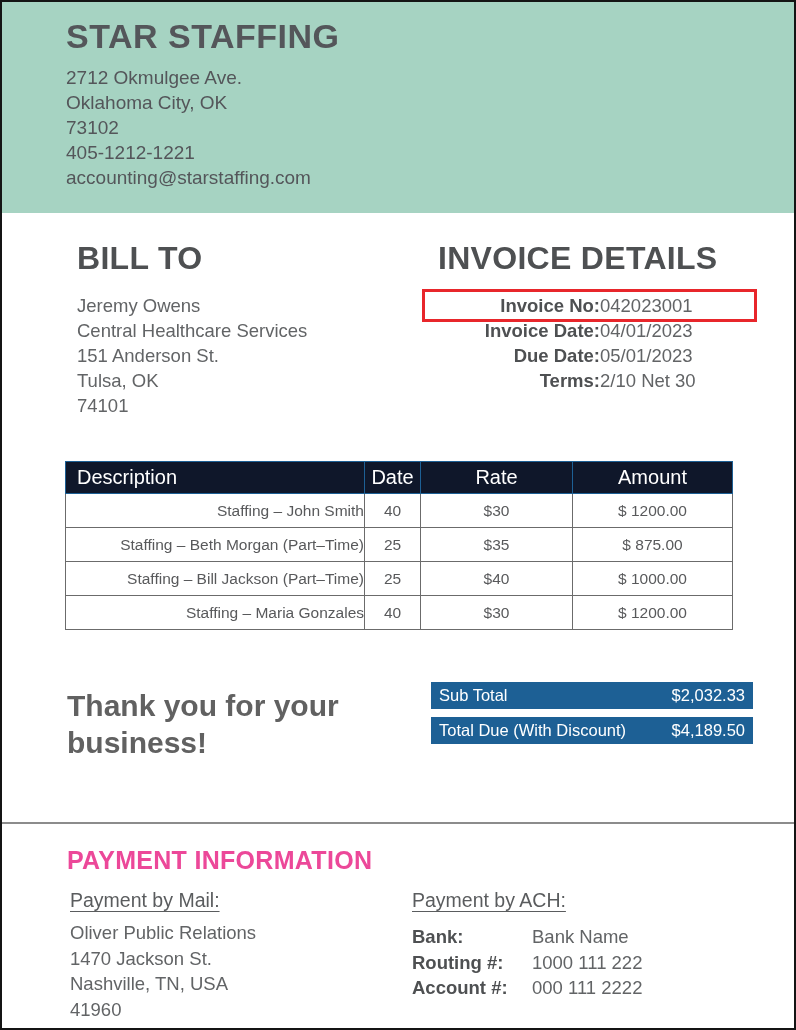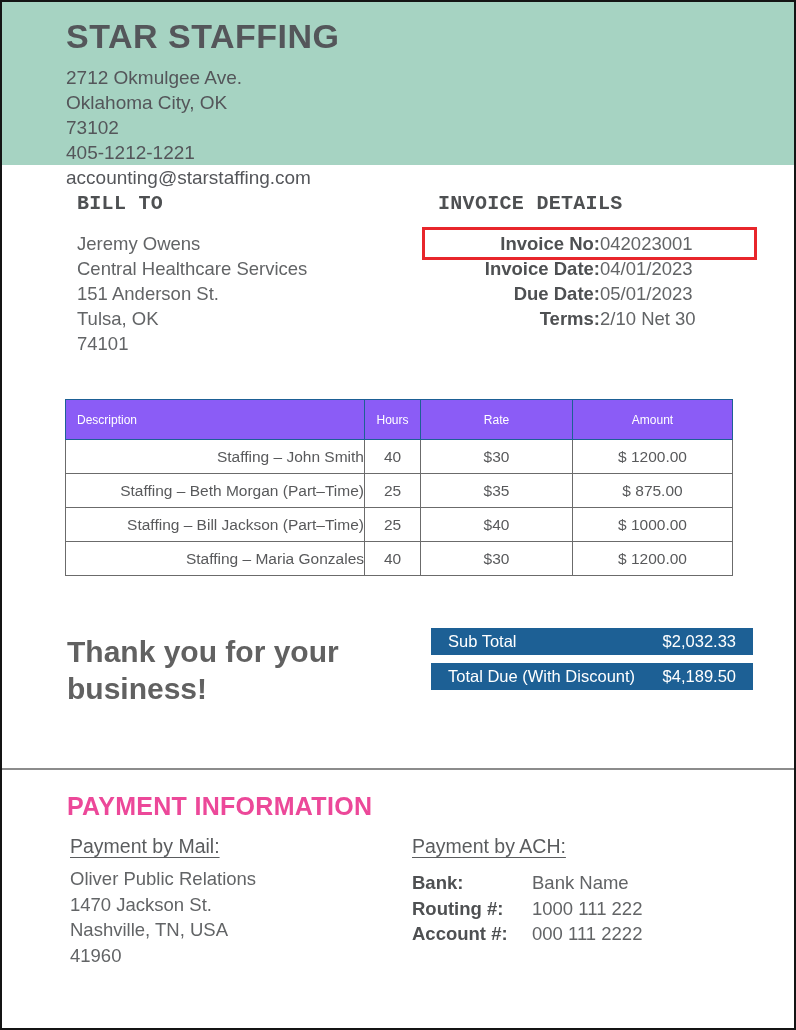--- a/index.html
+++ b/index.html
@@ -8,21 +8,21 @@
     font-family: "Liberation Sans", sans-serif;
     background: #ffffff;
     border: 2px solid #141414;
     overflow: hidden;
     color: #58595b;
   }
 
   
   .brand-header {
     background: #a6d3c2;
-    height: 163px;
+    height: 211px;
     padding: 15px 40px 0 64px;
   }
   .company-name {
     font-size: 34px;
     font-weight: bold;
     color: #54565a;
     letter-spacing: 0.5px;
     margin-bottom: 9px;
   }
   .company-line {
@@ -32,26 +32,25 @@
   }
 
   
   .info-section {
     display: flex;
     justify-content: space-between;
     margin-top: 27px;
     padding: 0 41px 0 75px;
   }
   .section-heading {
-    font-size: 20px;
+    font-size: 32px;
     font-weight: bold;
     color: #4e5052;
     letter-spacing: 0.3px;
     margin-bottom: 16px;
-    font-family: Liberation Mono, monospace;
   }
   .billto-line {
     font-size: 18.5px;
     line-height: 25px;
     color: #626466;
   }
   .invoice-details { width: 315px; }
   .detail-row {
     display: flex;
     line-height: 25px;
@@ -76,25 +75,25 @@
     border-collapse: collapse;
     margin: 43px 0 0 63px;
     width: 667px;
     table-layout: fixed;
   }
   .items-table col.c-desc   { width: 299px; }
   .items-table col.c-hours  { width: 56px; }
   .items-table col.c-rate   { width: 152px; }
   .items-table col.c-amount { width: 160px; }
   .items-table thead th {
-    background: #8b5cf6;
+    background: #0f172a;
     color: #ffffff;
     font-weight: normal;
-    font-size: 12px;
-    height: 40px;
+    font-size: 20px;
+    height: 32px;
     text-align: center;
     border: 1.5px solid #1d6095;
   }
   .items-table thead th.col-desc { text-align: left; padding-left: 11px; }
   .items-table tbody td {
     border: 1.5px solid #6b6b6b;
     height: 34px;
     font-size: 15.5px;
     color: #58595b;
     text-align: center;
@@ -118,21 +117,21 @@
   }
   .totals-box { width: 322px; }
   .total-bar {
     background: #1d6095;
     color: #ffffff;
     height: 27px;
     margin-bottom: 8px;
     display: flex;
     justify-content: space-between;
     align-items: center;
-    padding: 0 17px;
+    padding: 0 8px;
     font-size: 16.5px;
   }
 
   
   .page-divider {
     border: none;
     border-top: 2px solid #8c8c8c;
     margin-top: 61px;
   }
 
@@ -221,21 +220,21 @@
 <table class="items-table">
   <colgroup>
     <col class="c-desc">
       <col class="c-hours">
       <col class="c-rate">
       <col class="c-amount">
   </colgroup>
   <thead>
     <tr>
       <th class="col-desc">Description</th>
-      <th>Hours</th>
+      <th>Date</th>
       <th>Rate</th>
       <th>Amount</th>
     </tr>
   </thead>
   <tbody>
     <tr>
       <td class="cell-desc">Staffing – John Smith</td>
       <td>40</td>
       <td>$30</td>
       <td>$ 1200.00</td>

